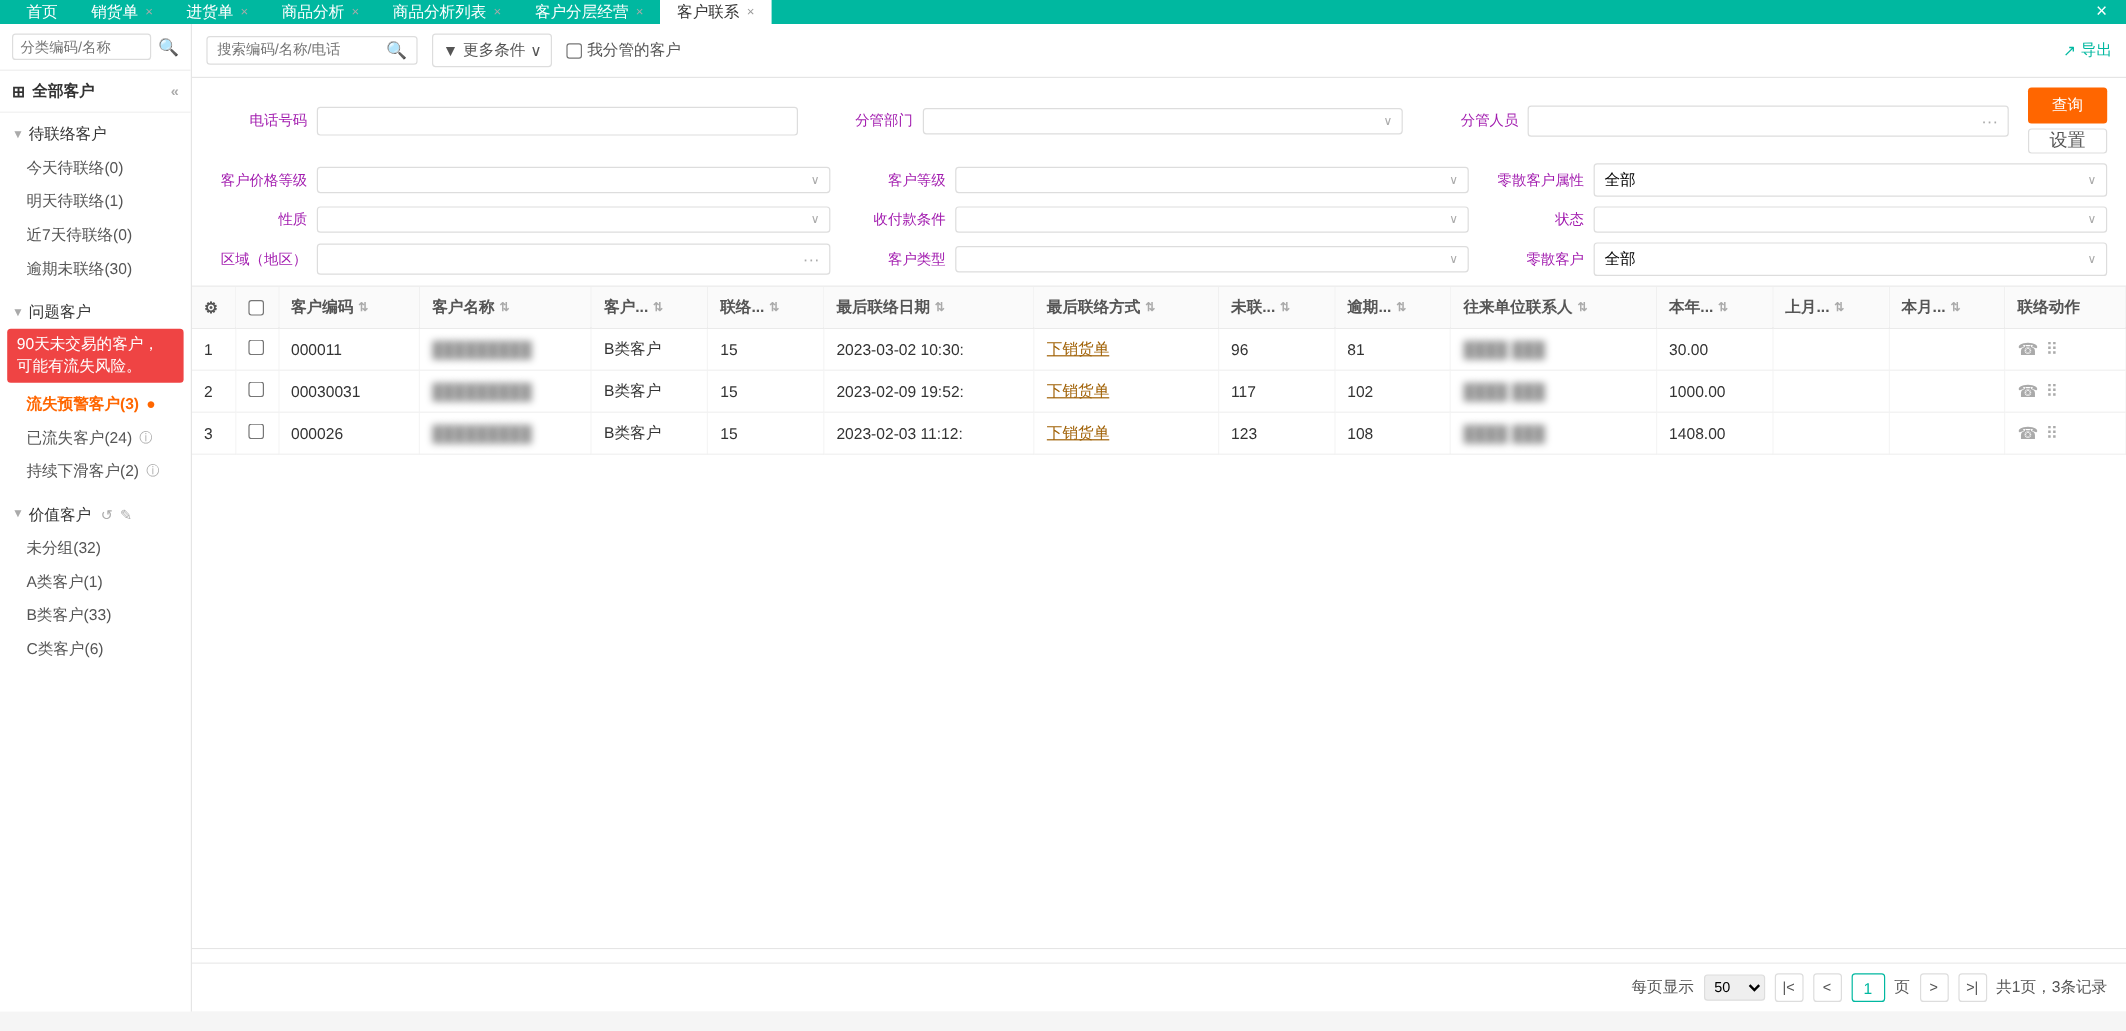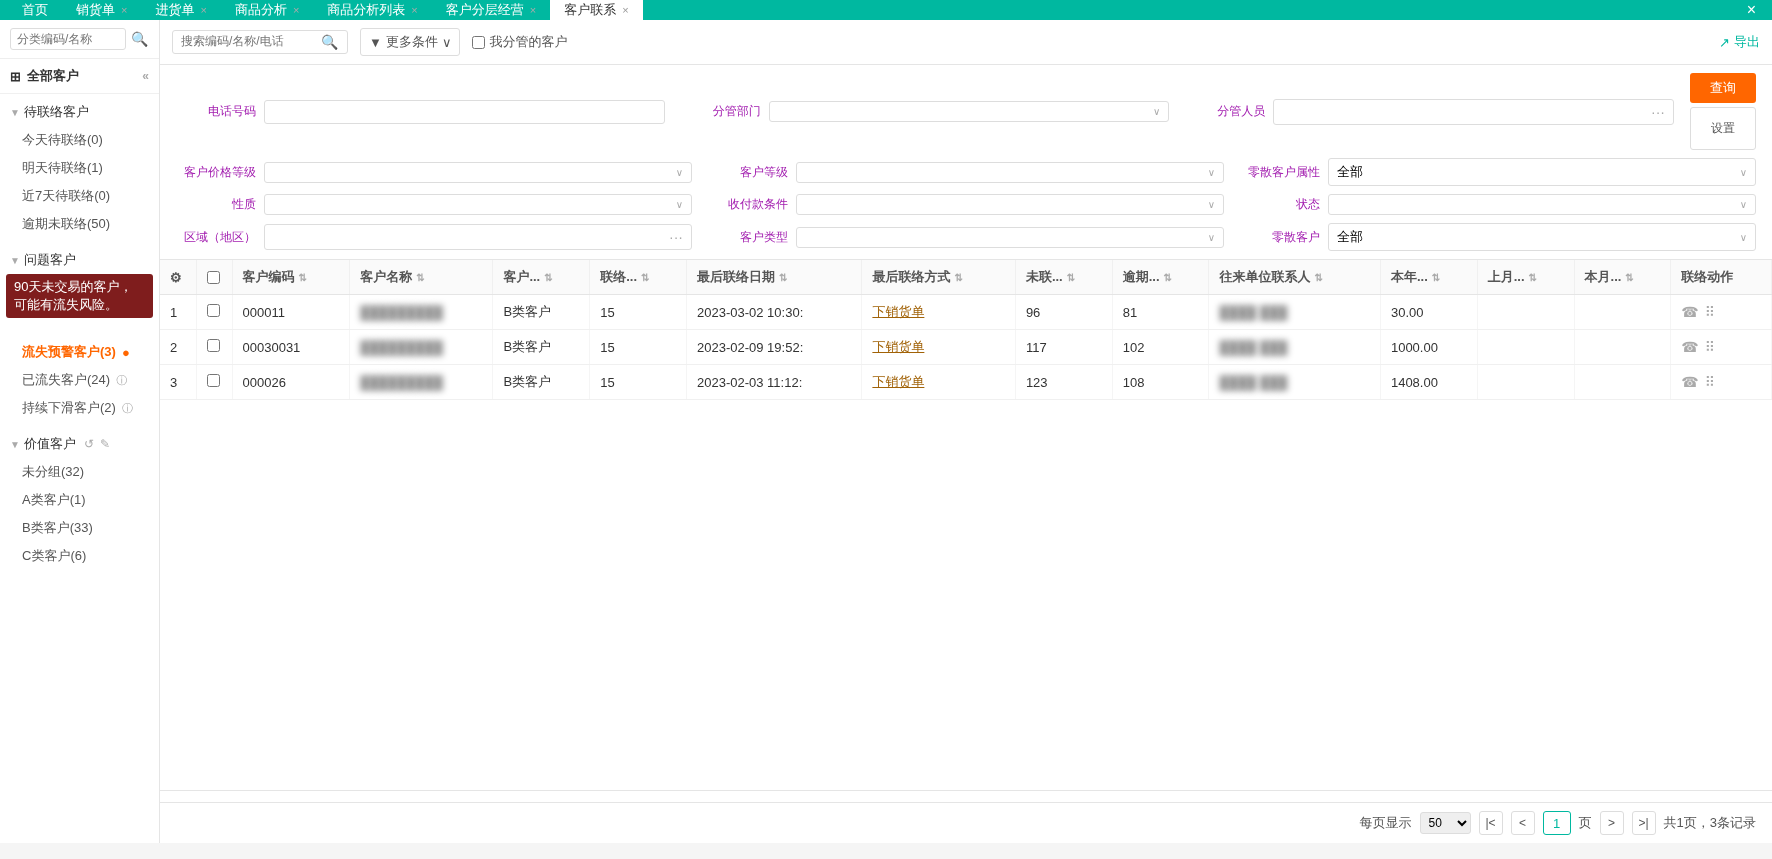--- a/index.html
+++ b/index.html
@@ -55,22 +55,22 @@
     }
     .sidebar-group-title .arrow { color: #aaa; font-size: 10px; }
 
     .sidebar-item {
       padding: 5px 10px 5px 22px; cursor: pointer; color: #555;
       font-size: 12px; display: flex; align-items: center; gap: 4px;
     }
     .sidebar-item.active { color: #ff6600; font-weight: bold; }
 
     .tooltip-box {
-      background: #7f1d1d; color: white; font-size: 11px; padding: 4px 8px;
-      border-radius: 3px; margin: 0 6px 20px 6px; line-height: 1.4;
+      background: #ef4444; color: white; font-size: 11px; padding: 4px 8px;
+      border-radius: 3px; margin: 0 6px 4px 6px; line-height: 1.4;
     }
 
     
     .content-area { flex: 1; display: flex; flex-direction: column; overflow: hidden; }
 
     
     .toolbar {
       display: flex; align-items: center; padding: 8px 12px; background: white;
       border-bottom: 1px solid #e5e5e5; gap: 12px; flex-shrink: 0;
     }
@@ -112,22 +112,22 @@
       font-size: 12px; background: white; display: flex; align-items: center;
       justify-content: space-between; cursor: pointer; min-width: 140px;
     }
     .filter-select .arrow-down { color: #aaa; font-size: 10px; }
     .filter-more { color: #aaa; cursor: pointer; font-size: 14px; }
     .query-btn {
       background: #ff6600; color: white; border: none; padding: 6px 20px;
       border-radius: 3px; cursor: pointer; font-size: 13px;
     }
     .settings-btn {
-      background: white; color: #555; border: 1px solid #ddd; padding: 12px 12px;
-      border-radius: 3px; cursor: pointer; font-size: 12px;
+      background: white; color: #555; border: 1px solid #ddd; padding: 0 12px;
+      border-radius: 3px; cursor: pointer; font-size: 15px;
     }
     .btn-group { display: flex; flex-direction: column; gap: 4px; }
 
     
     .table-area { flex: 1; overflow: auto; background: white; }
     table { width: 100%; border-collapse: collapse; font-size: 12px; }
     thead th {
       background: #fafafa; border-bottom: 1px solid #e5e5e5; padding: 8px 10px;
       text-align: left; white-space: nowrap; color: #555; position: sticky; top: 0; z-index: 1;
       border-right: 1px solid #f0f0f0;
@@ -224,21 +224,21 @@
       <div class="sidebar-item">
         <span>今天待联络(0)</span>
       </div>
       <div class="sidebar-item">
         <span>明天待联络(1)</span>
       </div>
       <div class="sidebar-item">
         <span>近7天待联络(0)</span>
       </div>
       <div class="sidebar-item">
-        <span>逾期未联络(50)</span>
+        <span>逾期未联络(30)</span>
       </div>
     </div>
 
     <div class="sidebar-group">
       <div class="sidebar-group-title">
         <span class="arrow">▼</span>
         <span>问题客户</span>
       </div>
       <div class="tooltip-box">
         <span>90天未交易的客户，可能有流失风险。</span>

